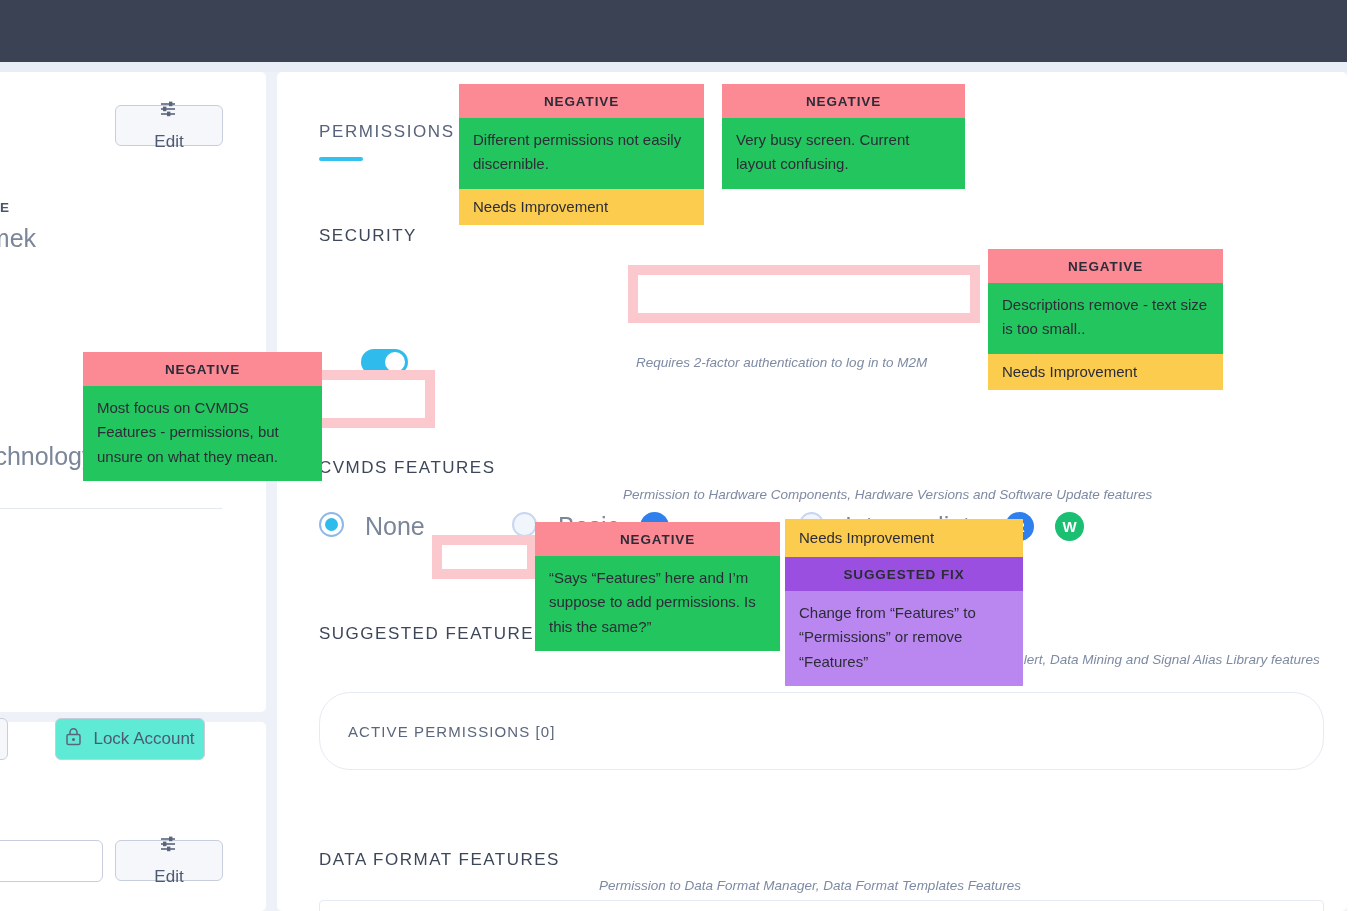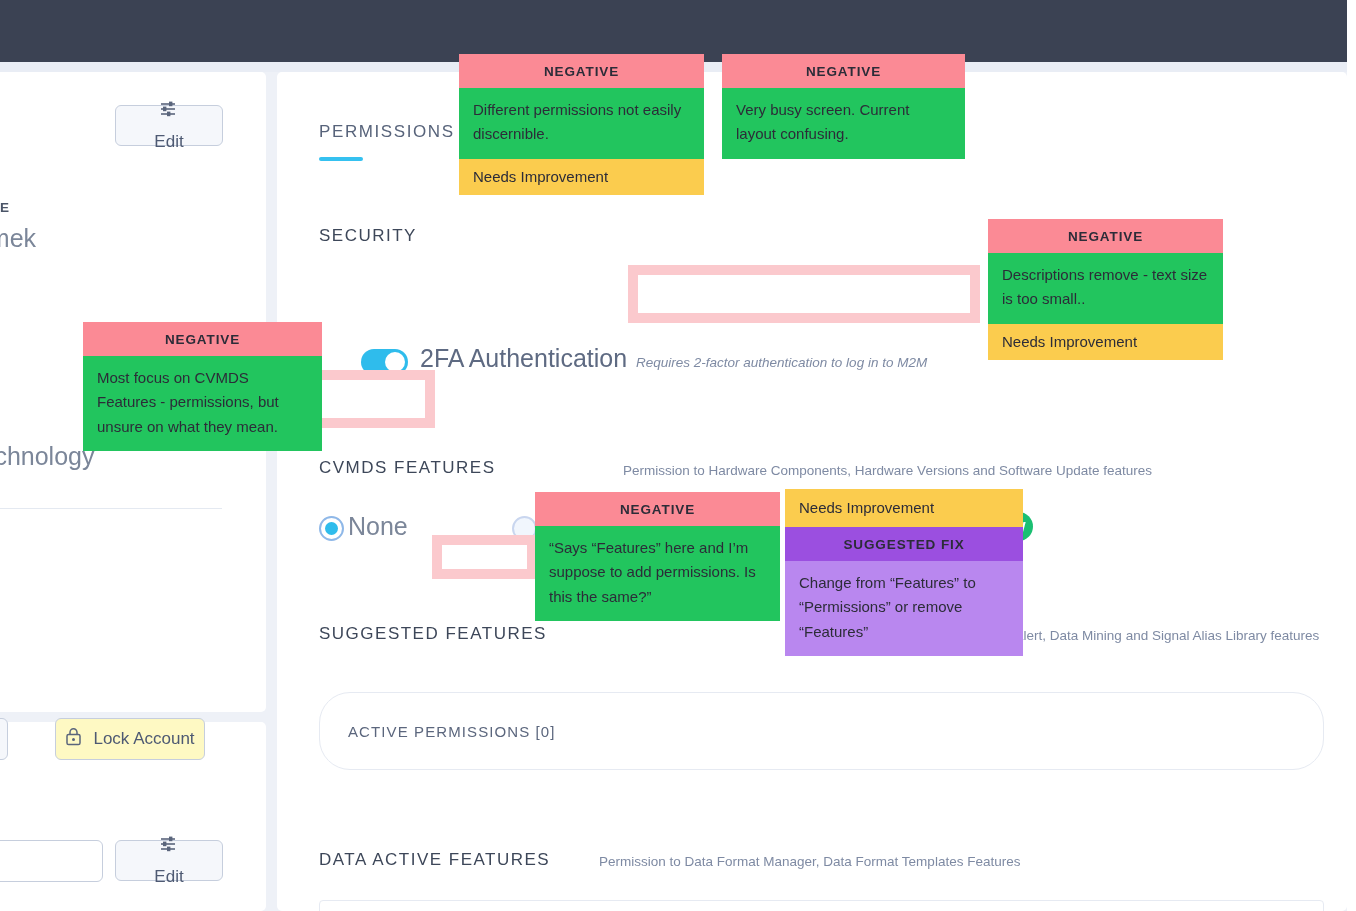--- a/index.html
+++ b/index.html
@@ -56,21 +56,21 @@
 
   .hr-left {
     position: absolute; left: -60px; top: 508px; width: 282px; height: 1px;
     background: #e4e9f1;
   }
 
   .lock-btn {
     position: absolute; left: 55px; top: 718px;
     display: flex; align-items: center; justify-content: center; gap: 11px;
     border: 1px solid #c6cedd; border-radius: 6px;
-    background: #fef9c3; color: #4e5a73;
+    background: #5eead4; color: #4e5a73;
     font-size: 17px; height: 42px; width: 150px; text-align: right;
   }
   .ghost-btn {
     position: absolute; left: -62px; top: 718px;
     border: 1px solid #c6cedd; border-radius: 6px; background: #f5f7fb;
     height: 42px; width: 70px;
   }
   .ghost-input {
     position: absolute; left: -62px; top: 840px;
     border: 1px solid #c6cedd; border-radius: 6px; background: #ffffff;
@@ -91,22 +91,22 @@
   .tab-underline {
     position: absolute; left: 42px; top: 85px; width: 44px; height: 4px;
     background: #35c1f0; border-radius: 2px;
   }
 
   .section-head {
     position: absolute; font-size: 17px; letter-spacing: 1.5px; color: #3d4759;
     font-family: "Liberation Sans", sans-serif;
   }
   .section-desc {
-    position: absolute; font-size: 13.5px; 
-    color: #7e8aa3; white-space: nowrap;
+    position: absolute; font-size: 13.5px; font-style: italic;
+    color: #7e8aa3; white-space: nowrap; margin-top: 24px;
   }
 
   #sec-security { left: 42px; top: 154px; }
 
   
   .toggle {
     position: absolute; left: 84px; top: 277px;
     width: 47px; height: 26px; border-radius: 14px; background: #2fbcec;
   }
   .toggle-knob {
@@ -132,21 +132,21 @@
   #desc-cvmds { left: 346px; top: 391px; }
 
   #sec-analytics { left: 42px; top: 552px; }
   #desc-analytics { left: 577px; top: 556px; }
 
   #sec-dataformat { left: 42px; top: 778px; }
   #desc-dataformat { left: 322px; top: 782px; }
 
   
   .radio-row { position: absolute; left: 0; top: 440px; width: 1070px; height: 40px; }
-  .radio-opt { position: absolute; display: flex; align-items: flex-end; gap: 4px; }
+  .radio-opt { position: absolute; display: flex; align-items: flex-start; gap: 21px; }
   .radio {
     width: 25px; height: 25px; border-radius: 50%;
     border: 2px solid #c9d6ef; background: #f1f6fd;
     display: flex; align-items: center; justify-content: center;
   }
   .radio.checked { border-color: #8fb8e8; background: #ffffff; }
   .radio.checked::after {
     content: ""; width: 13px; height: 13px; border-radius: 50%; background: #2fbcec;
   }
   .radio-label { font-size: 25px; color: #7b8699; font-weight: 300; white-space: nowrap; }
@@ -166,21 +166,21 @@
   }
   .perm-box-label {
     position: absolute; left: 28px; top: 30px;
     font-size: 15px; letter-spacing: 1.1px; color: #5b667d;
     font-family: "Liberation Sans", sans-serif;
   }
   #perm-box-1 { top: 620px; border-radius: 31px; }
   #perm-box-2 { top: 828px; }
 
   
-  .anno { position: absolute; }
+  .anno { position: absolute; margin-top: 30px; }
   .anno-head {
     font-size: 13.5px; font-weight: bold; letter-spacing: .9px;
     text-align: center; color: #2c2c38; padding: 10px 0 9px;
   }
   .anno-head.neg { background: #fb8a95; }
   .anno-head.fix { background: #9b4fe0; }
   .anno-body {
     font-size: 15px; line-height: 1.62; color: #2c2c38; padding: 10px 14px 12px;
   }
   .anno-body.neg { background: #22c55e; }
@@ -267,21 +267,20 @@
   <div class="main-card">
 
     <div class="tab-label">PERMISSIONS</div>
     <div class="tab-underline"></div>
 
     <div class="section-head" id="sec-security">SECURITY</div>
 
     <div class="toggle">
       <div class="toggle-knob"></div>
     </div>
-    <div class="twofa-label">2FA Authentication</div>
     <div class="twofa-desc">Requires 2-factor authentication to log in to M2M</div>
 
     <div class="section-head" id="sec-cvmds">CVMDS FEATURES</div>
     <div class="section-desc" id="desc-cvmds">Permission to Hardware Components, Hardware Versions and Software Update features</div>
 
     <div class="radio-row">
       <div class="radio-opt" style="left:42px;">
         <span class="radio checked"></span>
         <span class="radio-label">None</span>
       </div>
@@ -301,21 +300,21 @@
     <div class="section-head" id="sec-analytics">
       <span>SUGGESTED</span>
       <span>FEATURES</span>
     </div>
     <div class="section-desc" id="desc-analytics">Permission to Playground, Alert, Data Mining and Signal Alias Library features</div>
 
     <div class="perm-box" id="perm-box-1">
       <div class="perm-box-label">ACTIVE  PERMISSIONS [0]</div>
     </div>
 
-    <div class="section-head" id="sec-dataformat">DATA ACTIVE FEATURES</div>
+    <div class="section-head" id="sec-dataformat">DATA FORMAT FEATURES</div>
     <div class="section-desc" id="desc-dataformat">Permission to Data Format Manager, Data Format Templates Features</div>
 
     <div class="perm-box" id="perm-box-2">
       
     </div>
   </div>
 
   <div class="hl-box" style="left:628px; top:265px; width:352px; height:58px;"></div>
   <div class="hl-box" style="left:307px; top:370px; width:128px; height:58px;"></div>
   <div class="hl-box" style="left:432px; top:535px; width:105px; height:44px;"></div>

